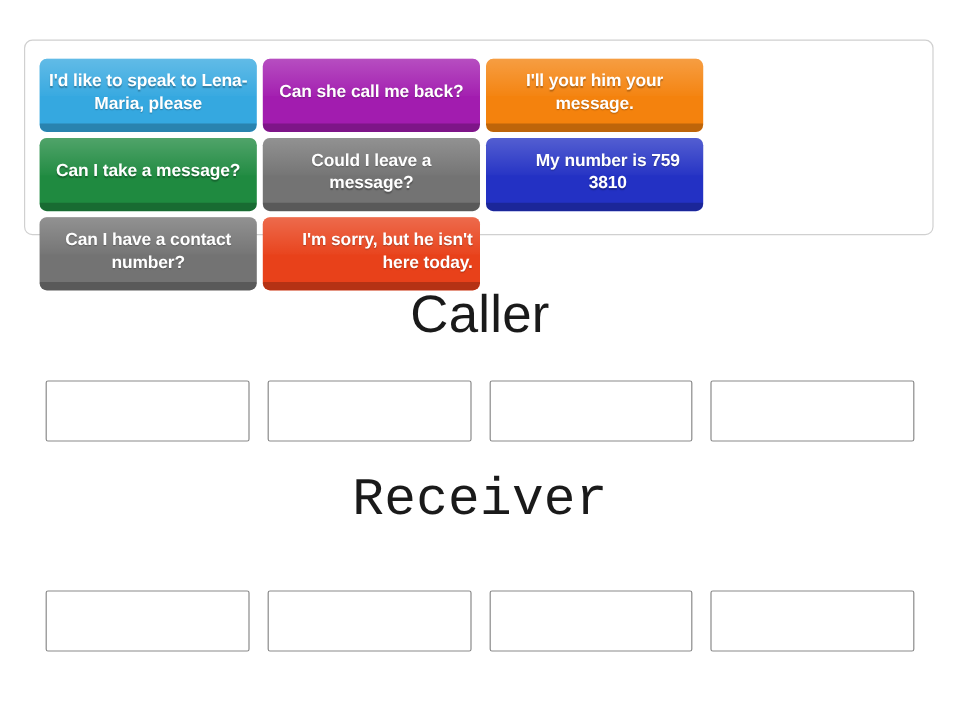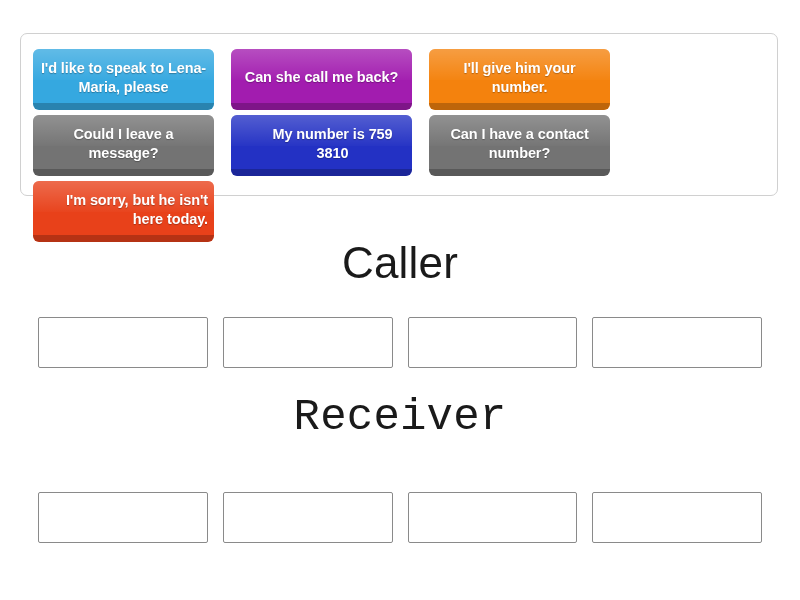--- a/index.html
+++ b/index.html
@@ -35,21 +35,21 @@
     padding: 0;
   }
 
   .tile-grid {
     position: absolute;
     left: 12px;
     top: 15px;
     width: 736px;
     display: flex;
     flex-wrap: wrap;
-    gap: 5px 17px;
+    gap: 5px 5px;
   }
 
   .tile {
     position: relative;
     width: 181px;
     height: 61px;
     box-sizing: border-box;
     border-radius: 6px;
     display: flex;
     align-items: center;
@@ -136,23 +136,26 @@
 
       <div class="tile" style="background-color: rgb(53, 168, 224);">
         <span class="tile-text">I'd like to speak to Lena-Maria, please</span>
       </div>
 
       <div class="tile" style="background-color: #a21caf;">
         <span class="tile-text">Can she call me back?</span>
       </div>
 
       <div class="tile" style="background-color: rgb(244, 130, 13);">
-        <span class="tile-text">I'll give him your number.</span>
+        <span class="tile-text">I'll your him your message.</span>
       </div>
 
+      <div class="tile" style="background-color: rgb(31, 138, 64);">
+        <span class="tile-text">Can I take a message?</span>
+      </div>
 
       <div class="tile" style="background-color: #737373;">
         <span class="tile-text">Could I leave a message?</span>
       </div>
 
       <div class="tile" style="background-color: rgb(35, 49, 196); padding-left: 28px;">
         <span class="tile-text">My number is 759 3810</span>
       </div>
 
       <div class="tile" style="background-color: #737373;">

